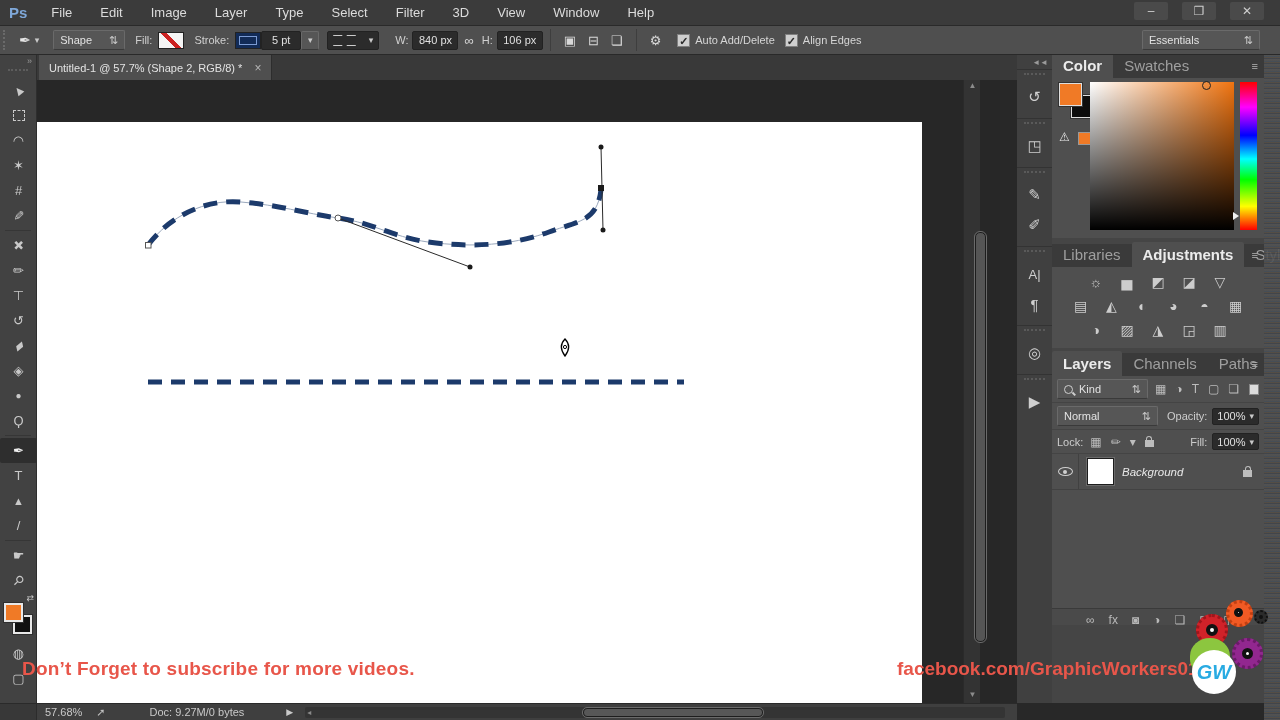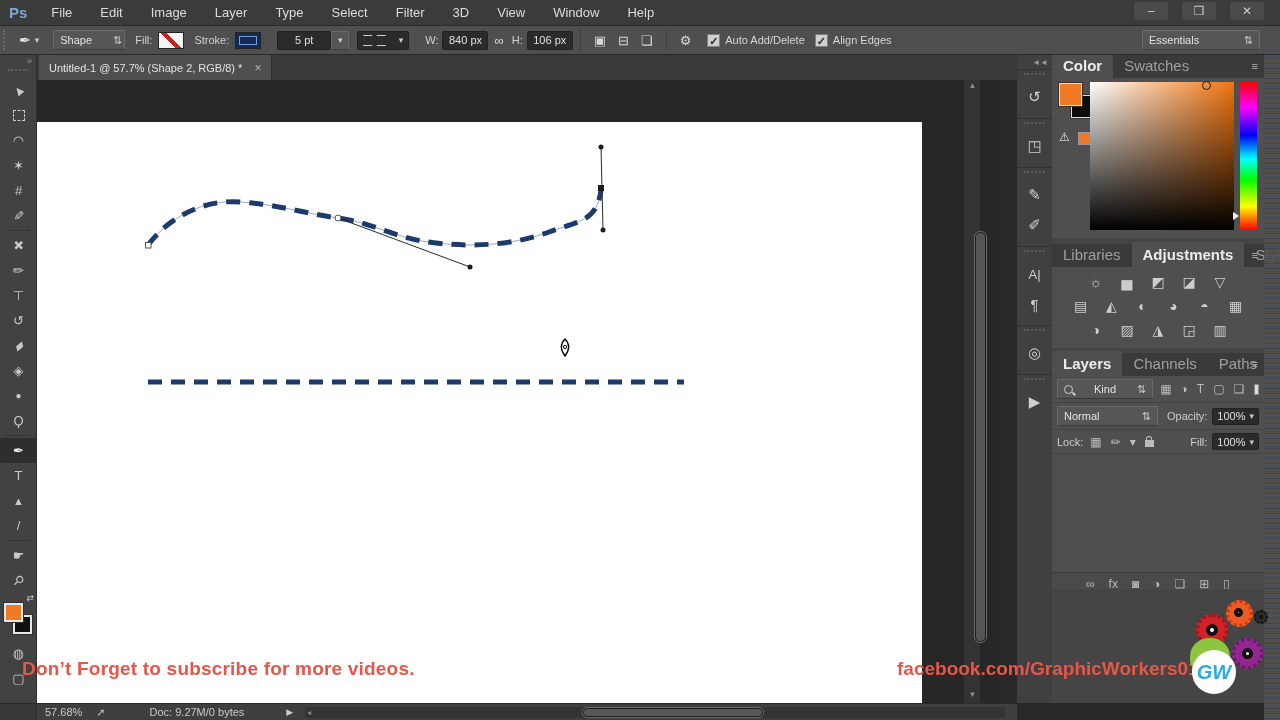--- a/index.html
+++ b/index.html
@@ -14,21 +14,21 @@
   #win-controls { position:absolute; right:16px; top:2px; display:flex; gap:14px; }
   .win-btn { width:34px; height:18px; color:#cfcfcf; font-size:12px; text-align:center; line-height:18px; background:#4a4a4a; border-radius:2px; }
 
   
   #optionsbar { position:absolute; left:0; top:26px; width:1280px; height:29px; background:#4f4f4f;
                 border-bottom:1px solid #292929; display:flex; align-items:center; z-index:29; font-size:11px; color:#d6d6d6; }
   #opt-grip { width:6px; height:20px; margin-left:3px; border-left:2px dotted #6a6a6a; }
   .opt-sep { width:1px; height:22px; background:#3e3e3e; margin:0 7px; }
   .opt-label { margin:0 4px 0 10px; color:#d0d0d0; }
   .dd-box { background:#565656; border:1px solid #6a6a6a; border-bottom-color:#3a3a3a; height:20px;
-            display:flex; align-items:center; padding:0 6px; gap:21px; border-radius:2px; color:#e2e2e2; }
+            display:flex; align-items:center; padding:0 6px; gap:6px; border-radius:2px; color:#e2e2e2; }
   .in-box { background:#2b2b2b; border:1px solid #222; height:19px; display:flex; align-items:center;
             justify-content:center; padding:0 5px; color:#e0e0e0; border-radius:2px; }
   .caret { font-size:9px; color:#c9c9c9; }
   .updown { font-size:11px; color:#c9c9c9; }
   #tool-icon-box { display:flex; align-items:center; gap:4px; margin-left:10px; color:#e6e6e6; font-size:14px; }
   #fill-swatch { width:26px; height:17px; background:#f4f4f4; border:1px solid #222; margin-left:2px;
                  background-image:linear-gradient(45deg, transparent 43%, #c22 43%, #c22 57%, transparent 57%); }
   #stroke-swatch { width:26px; height:17px; background:#122b57; border:1px solid #222; margin-left:2px;
                    box-shadow:inset 0 0 0 3px #122b57, inset 0 0 0 4px #7b9bd4; }
   .dash-preview { letter-spacing:1px; font-weight:bold; color:#d8d8d8; }
@@ -209,21 +209,21 @@
     <span class="caret">▾</span>
   </span>
   <div class="dd-box" style="width:72px; margin-left:14px;">
     <span>Shape</span>
     <span class="updown" style="margin-left:auto;">⇅</span>
   </div>
   <span class="opt-label">Fill:</span>
   <span id="fill-swatch"></span>
   <span class="opt-label">Stroke:</span>
   <span id="stroke-swatch"></span>
-  <div class="in-box" style="width:54px; margin-left:16px;text-align:center;">
+  <div class="in-box" style="width:40px; margin-left:0;text-align:center;">
     <span>5 pt</span>
   </div>
   <div class="dd-box" style="width:18px; height:19px; padding:0 3px; justify-content:center;">
     <span class="caret">▾</span>
   </div>
   <div class="in-box" style="width:52px; margin-left:8px; gap:5px;">
     <span class="dash-preview" style="font-size:9px;">— — — —</span>
     <span class="caret">▾</span>
   </div>
   <span class="opt-label" style="margin-left:16px;">W:</span>
@@ -503,20 +503,28 @@
         <span class="filter-icon">✏</span>
         <span class="filter-icon">▾</span>
         <span class="lockicon-s"></span>
         <span class="small-label" style="margin-left:auto;">Fill:</span>
         <div class="val-box">
           <span>100%</span>
           <span class="caret">▾</span>
         </div>
       </div>
 
+      <div class="layer-row">
+        <div class="eye-cell">
+            <span class="eye"></span>
+          </div>
+        <div class="thumb white"></div>
+        <span class="layer-name italic">Background</span>
+        <span class="lockicon-s layer-lock"></span>
+      </div>
       <div id="layers-empty"></div>
       <div id="layers-bottom">
         <span>∞</span>
         <span>fx</span>
         <span>◙</span>
         <span>◑</span>
         <span>❏</span>
         <span>⊞</span>
         <span>▯</span>
       </div>

